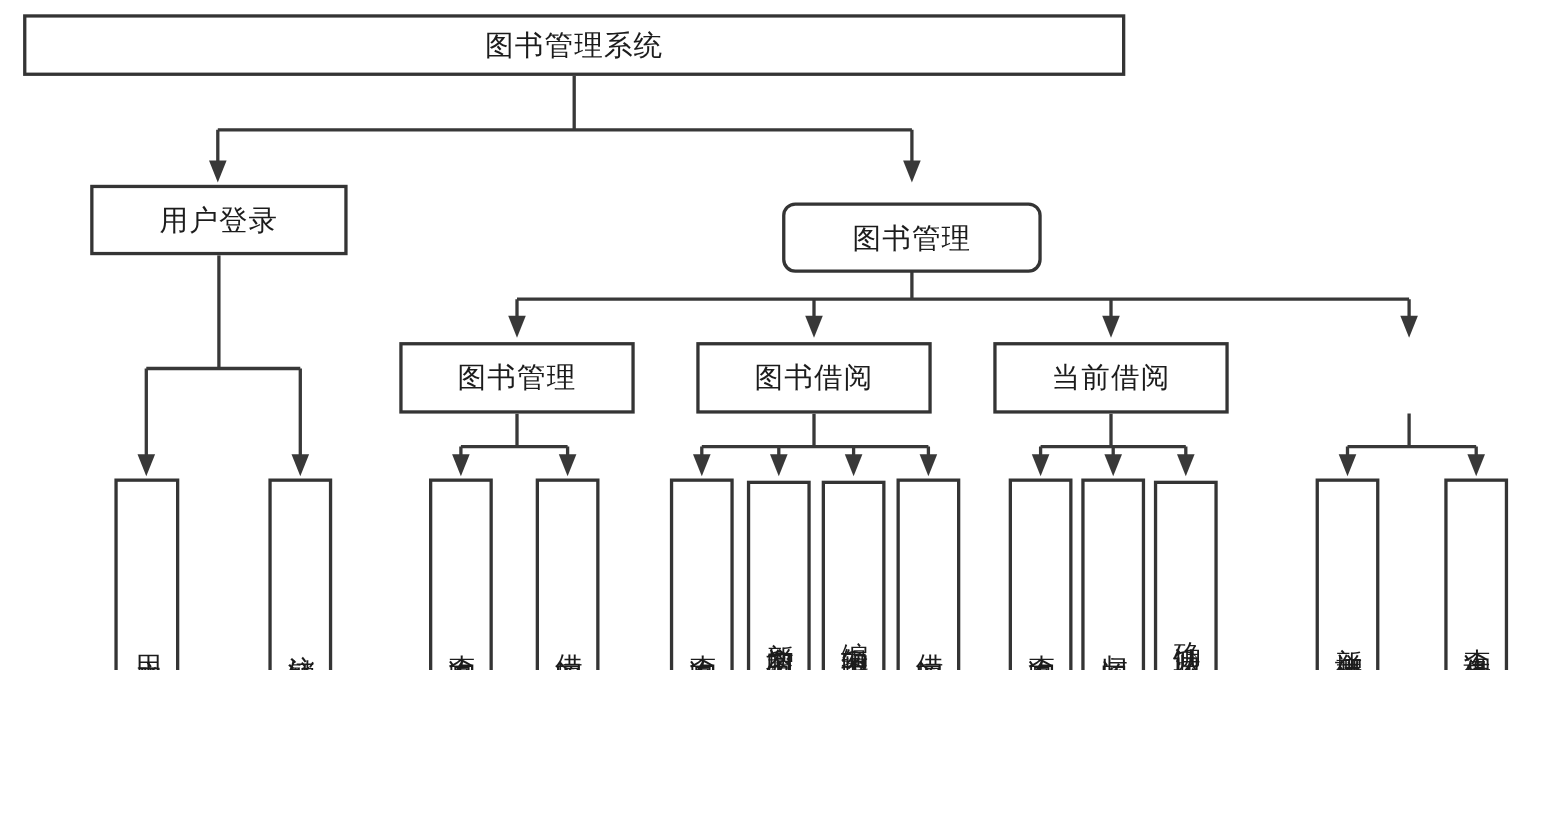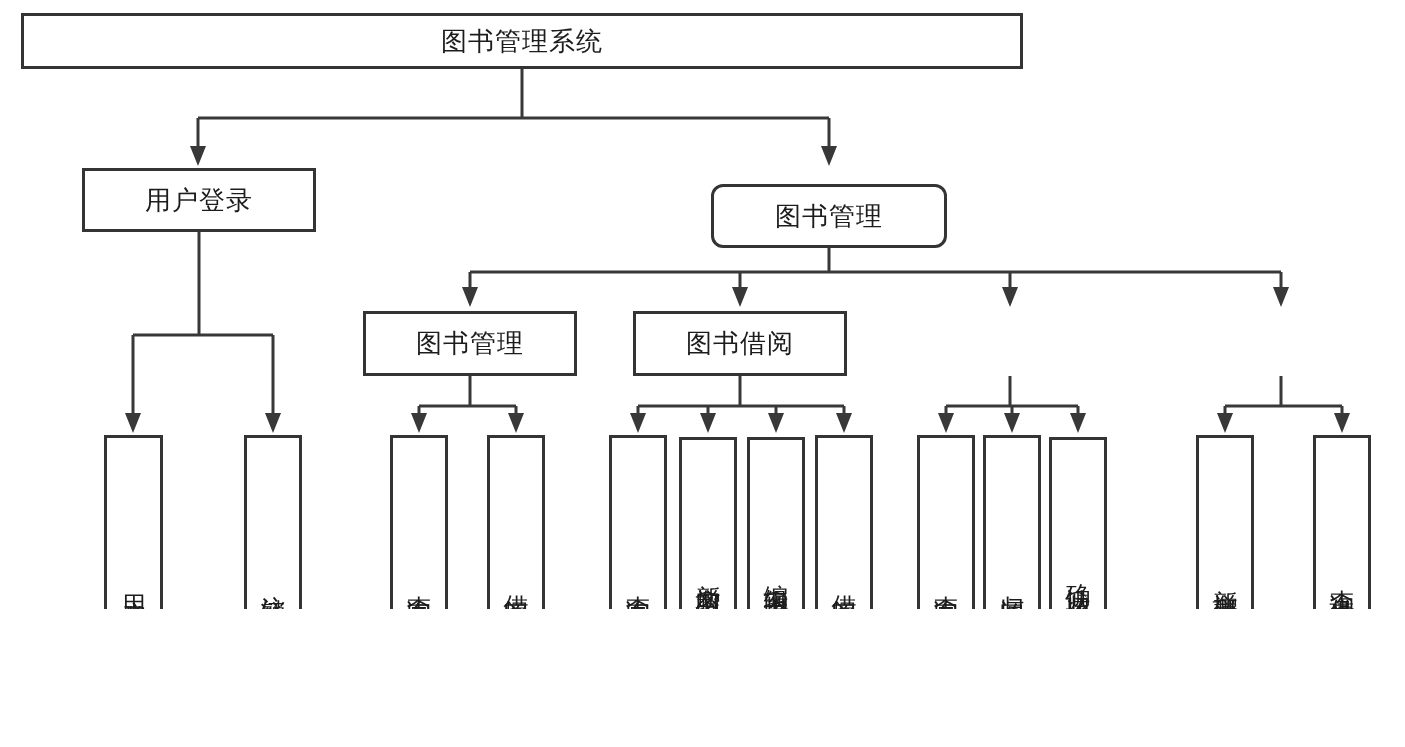--- a/index.html
+++ b/index.html
@@ -103,20 +103,23 @@
   <div class="node" style="left:711px; top:184px; width:236px; height:64px;border-radius:12px;">
     <span class="hlabel">图书管理</span>
   </div>
 
   <div class="node" style="left:363px; top:311px; width:214px; height:65px;">
     <span class="hlabel">图书管理</span>
   </div>
   <div class="node" style="left:633px; top:311px; width:214px; height:65px;text-align:right;">
     <span class="hlabel">图书借阅</span>
   </div>
+  <div class="node" style="left:903px; top:311px; width:214px; height:65px;">
+    <span class="hlabel">当前借阅</span>
+  </div>
 
   <div class="node" style="left:104px; top:435px; width:59px; height:300px;">
     <span class="vlabel">用户登录</span>
   </div>
   <div class="node" style="left:244px; top:435px; width:58px; height:300px;">
     <span class="vlabel">注销登录</span>
   </div>
 
   <div class="node" style="left:390px; top:435px; width:58px; height:300px;">
     <span class="vlabel">查询图书</span>

